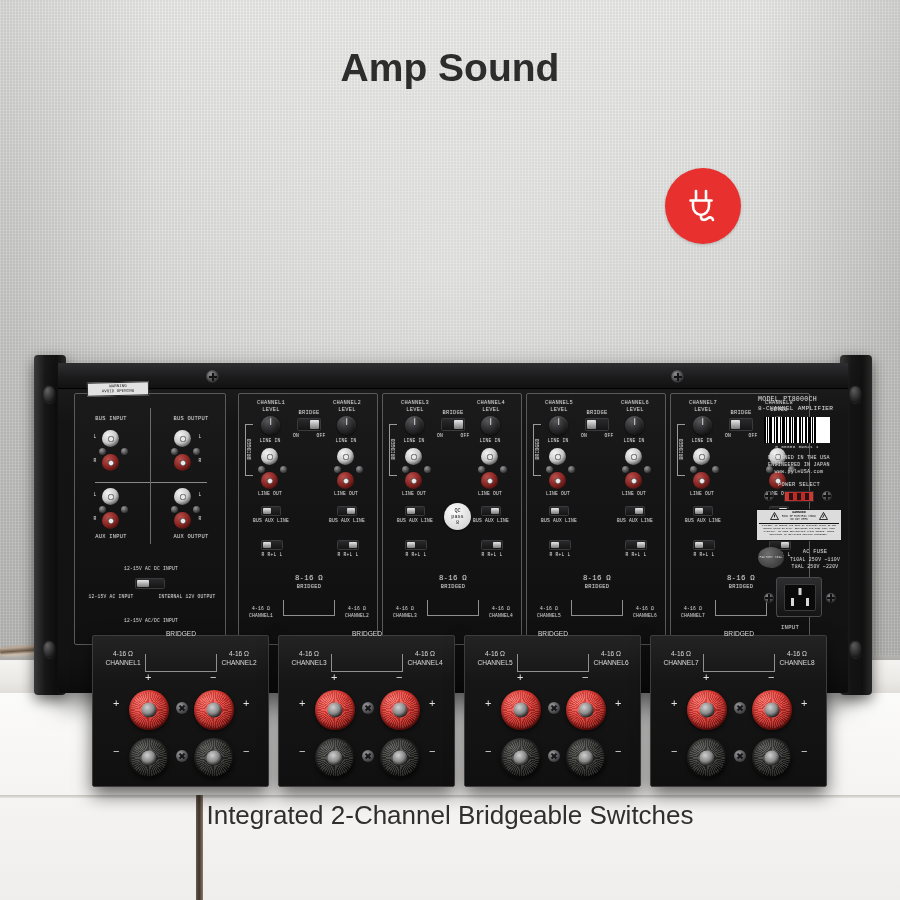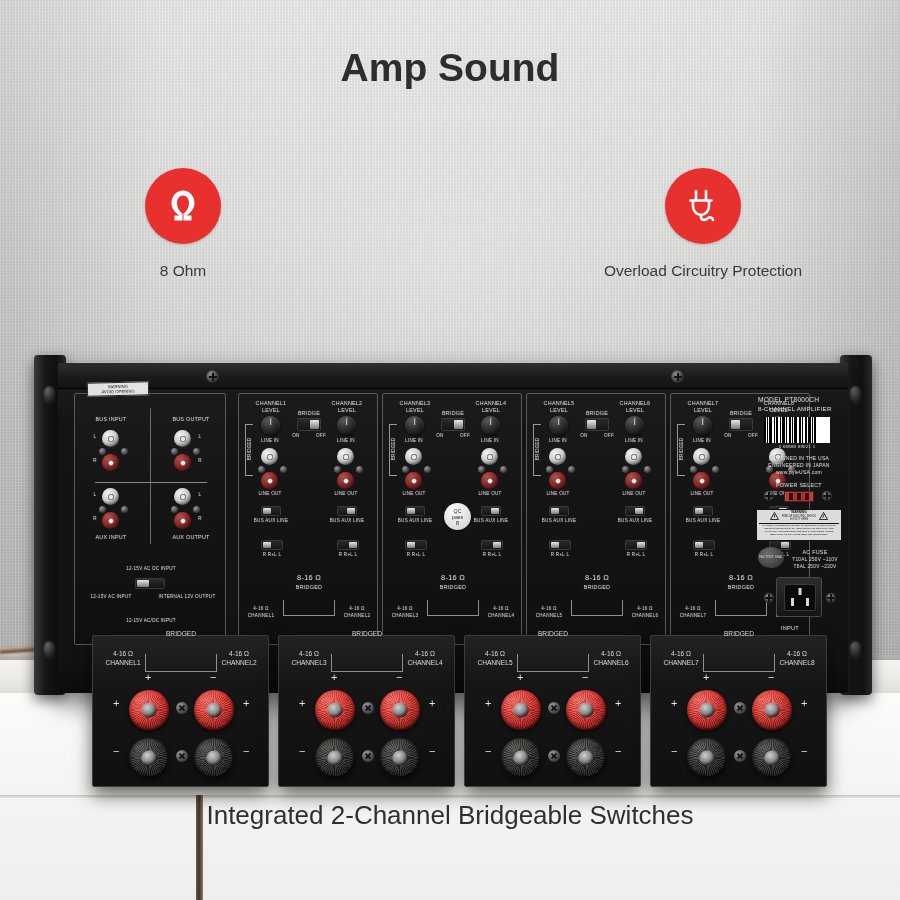--- a/index.html
+++ b/index.html
@@ -91,20 +91,21 @@
     position: absolute; left: 9px; width: 13px; height: 18px; border-radius: 7px;
     background: radial-gradient(ellipse at 35% 30%, #6f6f70, #2a2a2b 60%, #0a0a0a);
     box-shadow: inset 0 1px 2px rgba(0,0,0,.9), 0 1px 0 rgba(255,255,255,.10);
   }
 
   .chassis {
     position: absolute; left: 24px; top: 8px; width: 790px; height: 330px;
     background: linear-gradient(180deg,#303031 0%,#1c1c1d 5%,#141415 18%,#121213 90%,#0c0c0d 100%);
     border-radius: 3px;
     box-shadow: 0 10px 26px rgba(0,0,0,.55);
+    font-family: Liberation Mono, monospace;
   }
   .chassis-top {
     position: absolute; left: 0; top: 0; width: 790px; height: 26px;
     background: linear-gradient(180deg,#2e2e30,#1a1a1b 60%,#121213);
     border-bottom: 1px solid #000;
   }
   .screw {
     position: absolute; width: 13px; height: 13px; border-radius: 50%;
     background: radial-gradient(circle at 34% 30%, #8c8c8e, #4a4a4c 55%, #1a1a1b);
     box-shadow: inset 0 0 2px rgba(0,0,0,.8);
@@ -254,43 +255,34 @@
   <div class="cabinet-shadow"></div>
   <div class="cable"></div>
 </div>
 
 <div class="headline">
   <div class="h-line2">Amp Sound</div>
 </div>
 
 <div class="features">
 
-  <div class="feature f1">
-    <div class="circ">
-      <svg width="44" height="44" viewBox="0 0 44 44">
-        <path d="M13.5 36.5 L13.5 31.5 L18.5 31.5 C13.5 28.5 10.5 24 10.5 19 C10.5 11.8 15.8 6.5 22 6.5 C28.2 6.5 33.5 11.8 33.5 19 C33.5 24 30.5 28.5 25.5 31.5 L30.5 31.5 L30.5 36.5 L22.5 36.5 L22.5 29.5 C26 27.2 28 23.5 28 19 C28 14.4 25.3 11.5 22 11.5 C18.7 11.5 16 14.4 16 19 C16 23.5 18 27.2 21.5 29.5 L21.5 36.5 Z" fill="#ffffff"></path>
-      </svg>
-    </div>
-    <div class="f-label">8 Ohm</div>
-  </div>
 
 
   <div class="feature f3">
     <div class="circ">
       <svg width="44" height="44" viewBox="0 0 44 44">
         <g fill="none" stroke="#ffffff" stroke-width="2.6" stroke-linecap="round">
           <path d="M15 7 L15 16"></path>
           <path d="M25 7 L25 16"></path>
           <path d="M9.5 16.5 L30.5 16.5"></path>
           <path d="M12 17 L12 22 C12 27.2 15.8 31 20 31 C24.2 31 28 27.2 28 22 L28 17"></path>
           <path d="M20 31 L20 33 C20 36.5 24 36.5 26.5 34.5 C29 32.5 31.5 33.5 32 36"></path>
         </g>
       </svg>
     </div>
-    <div class="f-label">Overload Circuitry Protection</div>
   </div>
 
 </div>
 
 <div id="amp">
 
   <div class="ear left">
     <div class="ear-hole" style="top:30px"></div>
     <div class="ear-hole" style="top:285px"></div>
   </div>

